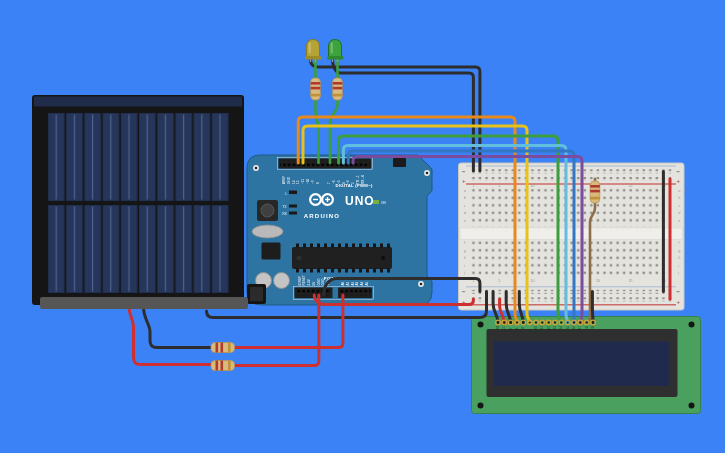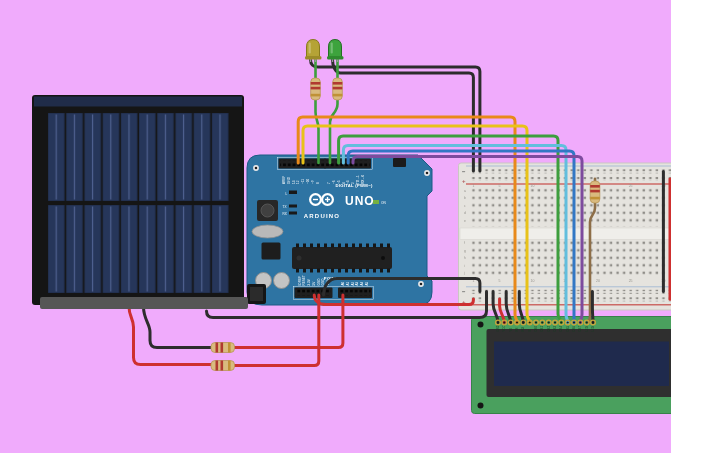--- a/index.html
+++ b/index.html
@@ -1,16 +1,16 @@
 <!DOCTYPE html>
 <html><head>
 <meta charset="utf-8">
 <style>
   html,body{margin:0;padding:0;background:#fff;}
-  #stage{position:relative;width:671px;height:453px;background:#f0abfc;overflow:hidden;font-family:"Liberation Sans",sans-serif;}
+  #stage{position:relative;width:725px;height:453px;background:#3b82f6;overflow:hidden;font-family:"Liberation Sans",sans-serif;}
   svg{display:block}
   text{font-family:"Liberation Sans",sans-serif;}
   .pinlbl{font-size:3.1px;fill:#ffffff;}
   .seclbl{font-size:4.2px;font-weight:bold;fill:#ffffff;letter-spacing:.3px;}
   .bbnum{font-size:3.5px;fill:#97958f;}
   .bblet{font-size:3.4px;fill:#97958f;}
   .lcdlbl{font-size:2.8px;fill:#143d22;}
   .railneg{font-size:6px;font-weight:bold;fill:#555;}
   .railpos{font-size:6px;font-weight:bold;fill:#b05b5b;}
 </style>

